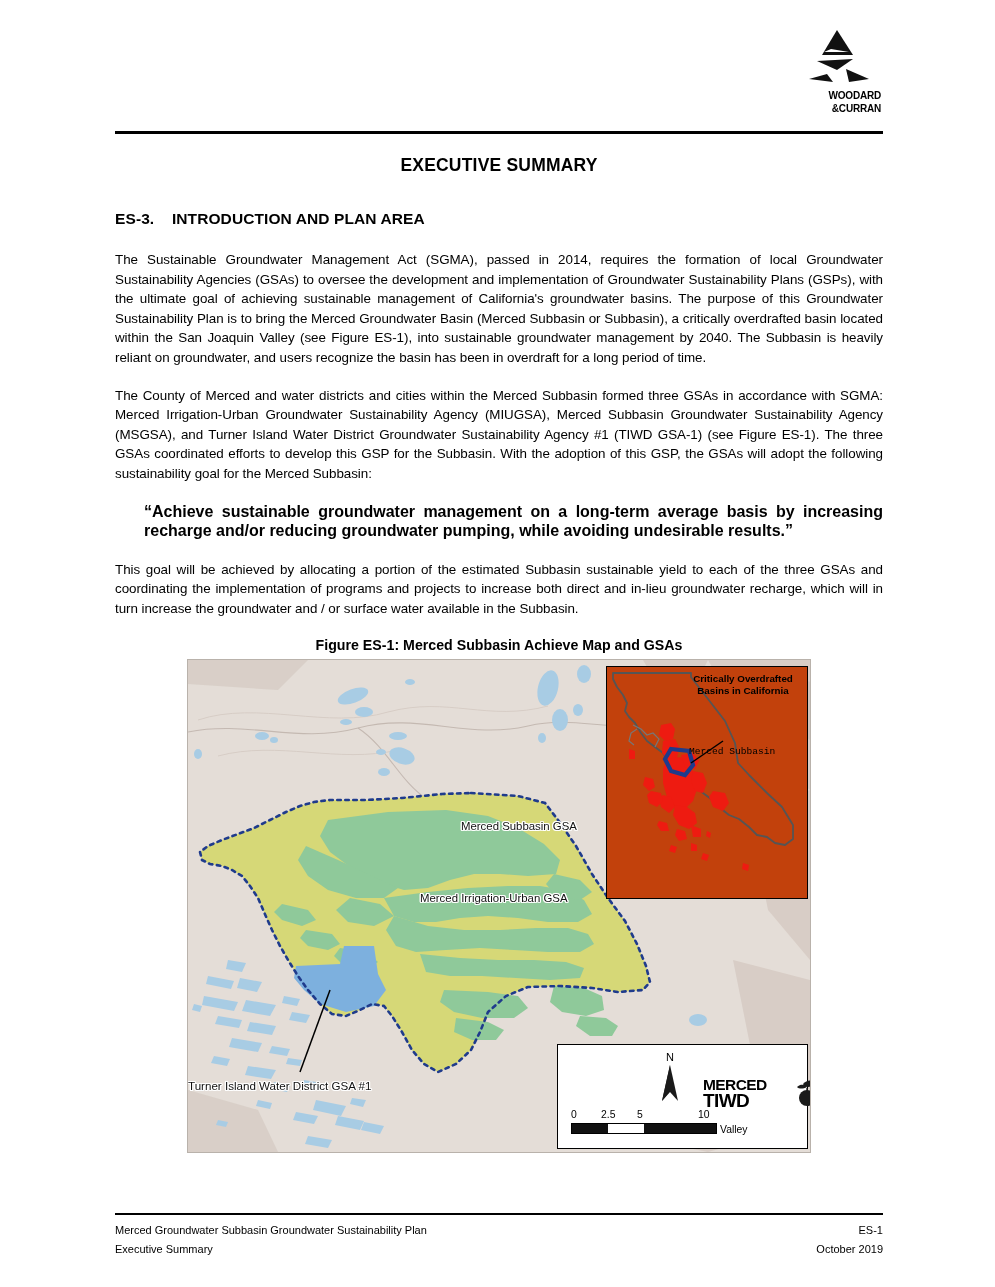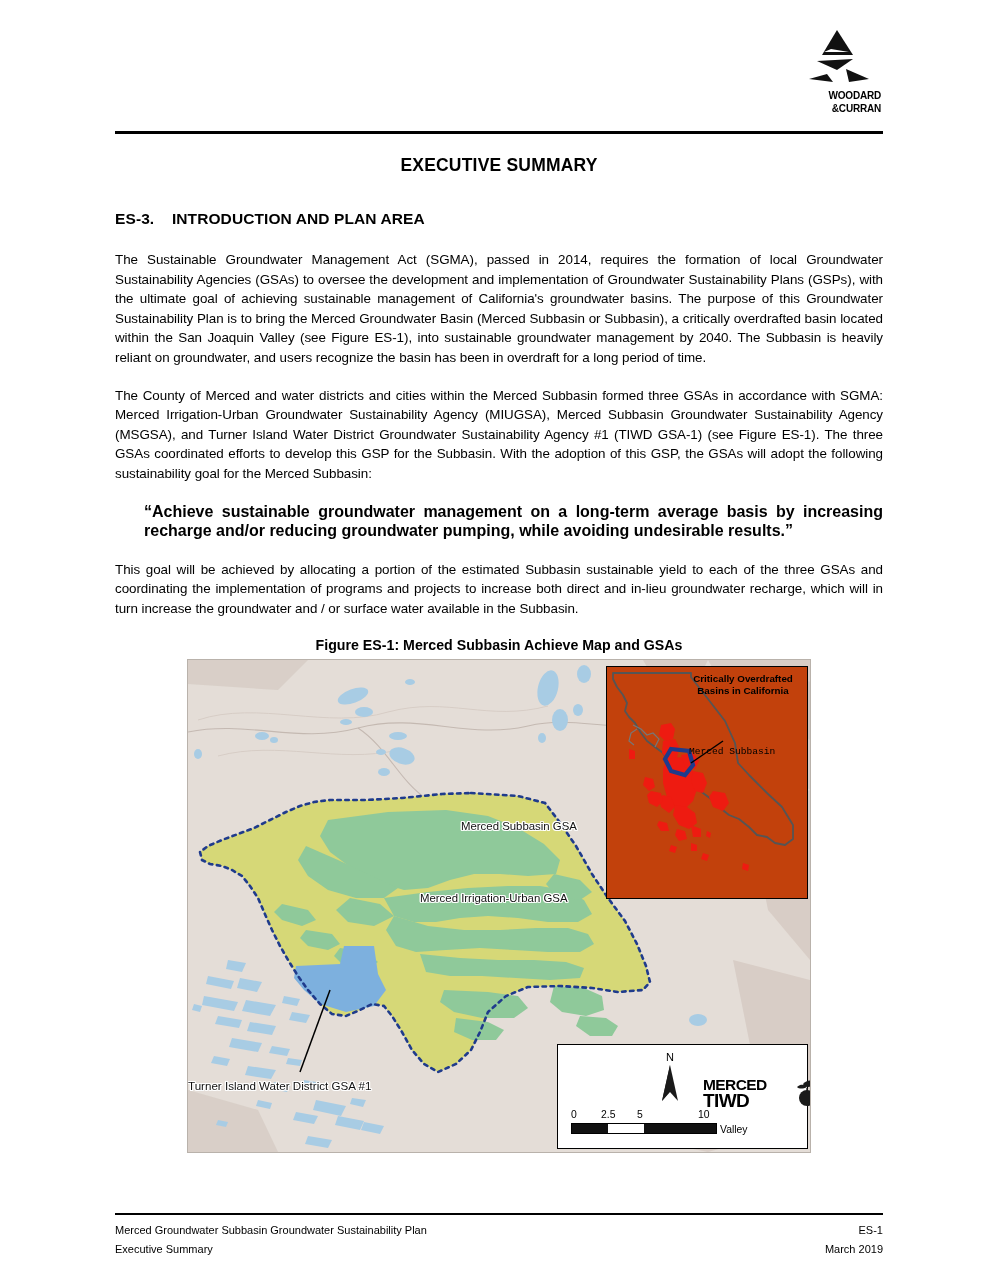--- a/index.html
+++ b/index.html
@@ -489,15 +489,15 @@
 </div>
 
 <div id="footer-rule"></div>
 <div id="footer">
   <div class="footer-row">
     <span>Merced Groundwater Subbasin Groundwater Sustainability Plan</span>
     <span>ES-1</span>
   </div>
   <div class="footer-row">
     <span>Executive Summary</span>
-    <span>March 2019</span>
+    <span>October 2019</span>
   </div>
 </div>
 
 </body></html>

